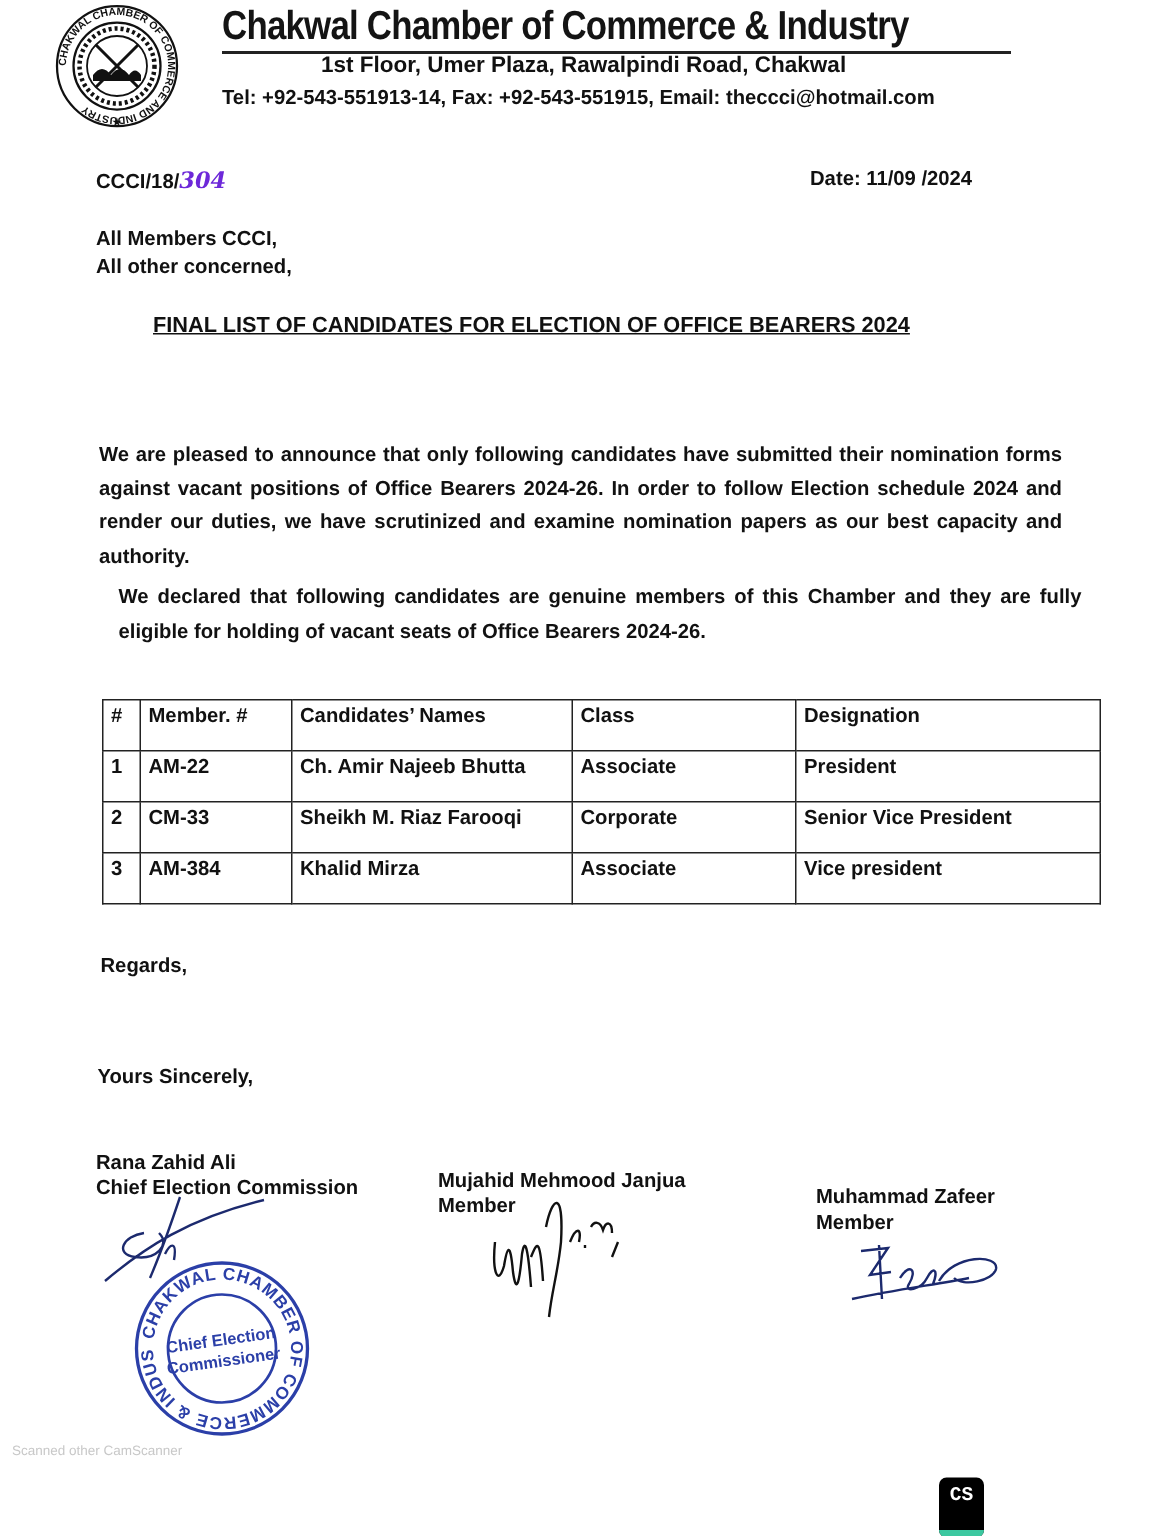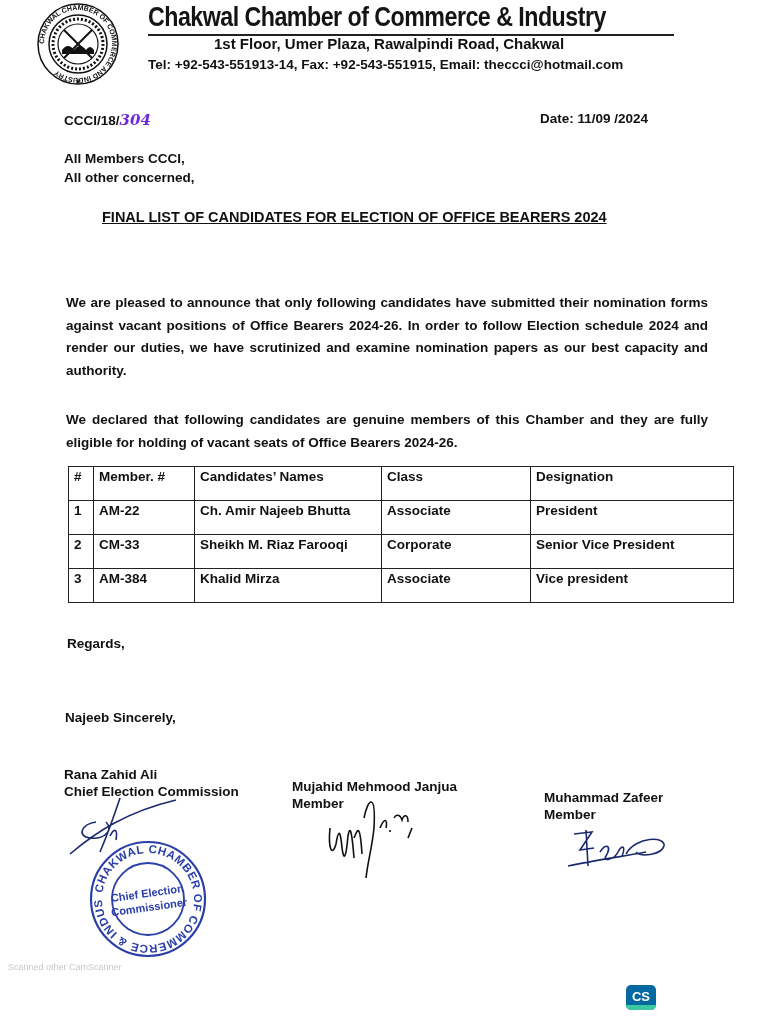--- a/index.html
+++ b/index.html
@@ -13,37 +13,37 @@
     .org-rule { left: 148px; top: 34px; width: 526px; height: 2px; background: #222; }
     .addr { left: 214px; top: 35px; font-weight: bold; font-size: 15px; white-space: nowrap; }
     .contact { left: 148px; top: 57px; font-weight: bold; font-size: 13.5px; white-space: nowrap; text-align: center; }
     .ref { left: 64px; top: 111px; font-weight: bold; font-size: 13.5px; }
     .ref-hand { font-family: "DejaVu Serif", serif; font-style: italic; font-weight: bold; color: #6d28d9; font-size: 15px; }
     .date { left: 540px; top: 111px; font-weight: bold; font-size: 13.5px; }
     .addressee { left: 64px; top: 149px; font-weight: bold; font-size: 13.5px; line-height: 19px; }
     .title { left: 102px; top: 209px; font-weight: bold; font-size: 14.5px; text-decoration: underline; white-space: nowrap; }
     .para { left: 66px; width: 642px; font-weight: bold; font-size: 13.5px; line-height: 22.5px; text-align: justify; }
     .p1 { top: 292px; }
-    .p2 { top: 409px; }
+    .p2 { top: 387px; margin-left: 13px; }
     table.cands { position: absolute; left: 68px; top: 466px; width: 666px; border-collapse: collapse;
                   font-weight: bold; font-size: 13.5px; }
     table.cands td, table.cands th { border: 1.5px solid #222; padding: 2px 5px 14px 5px; text-align: left;
                   vertical-align: top; font-weight: bold; height: 17px; }
     .col-n { width: 14px; } .col-m { width: 90px; } .col-c { width: 176px; } .col-k { width: 138px; }
     .regards { left: 67px; top: 636px; font-weight: bold; font-size: 13.5px; text-align: center; }
     .sincerely { left: 65px; top: 710px; font-weight: bold; font-size: 13.5px; }
     .sig-block { font-weight: bold; font-size: 13.5px; line-height: 17px; white-space: nowrap; }
     .sig1 { left: 64px; top: 766px; }
     .sig2 { left: 292px; top: 778px; }
     .sig3 { left: 544px; top: 789px; }
     .stamp { left: 86px; top: 840px; width: 124px; height: 118px; }
     .watermark { left: 8px; top: 962px; font-size: 9px; color: #c8c8c8; }
-    .cs-badge { left: 626px; top: 985px; width: 30px; height: 25px; border-radius: 5px;
-                background: #0369a1; overflow: hidden; color: #fff; font-weight: bold; font-size: 13px;
-                text-align: center; line-height: 24px; }
+    .cs-badge { left: 626px; top: 985px; width: 30px; height: 40px; border-radius: 5px;
+                background: #000000; overflow: hidden; color: #fff; font-weight: bold; font-size: 13px;
+                text-align: center; line-height: 24px; font-family: Liberation Mono, monospace; }
     .cs-badge .bar { position: absolute; left: 0; bottom: 0; width: 100%; height: 5px; background: #3cc8a0; }
     svg { display: block; }
   </style>
 </head>
 <body>
 
 <div class="abs logo">
   <svg width="84" height="84" viewBox="0 0 84 84">
     <defs>
         <path id="lring" d="M42,42 m-34,0 a34,34 0 1,1 68,0 a34,34 0 1,1 -68,0"></path>
@@ -110,21 +110,21 @@
       <td>3</td>
       <td>AM-384</td>
       <td>Khalid Mirza</td>
       <td>Associate</td>
       <td>Vice president</td>
     </tr>
   </tbody>
 </table>
 
 <div class="abs regards">Regards,</div>
-<div class="abs sincerely">Najeeb Sincerely,</div>
+<div class="abs sincerely">Yours Sincerely,</div>
 
 <div class="abs sig-block sig1">
   <div>Rana Zahid Ali</div>
   <div>Chief Election Commission</div>
 </div>
 <div class="abs" style="left:66px;top:792px;">
   <svg width="120" height="70" viewBox="0 0 120 70">
     <path d="M4,62 C30,40 60,20 110,8 M54,6 C46,30 40,46 34,60 M30,30 C16,32 10,44 24,46 C38,48 48,38 40,30 M44,44 C48,36 52,36 50,48" fill="none" stroke="#1c2a6e" stroke-width="1.6"></path>
   </svg>
 </div>

